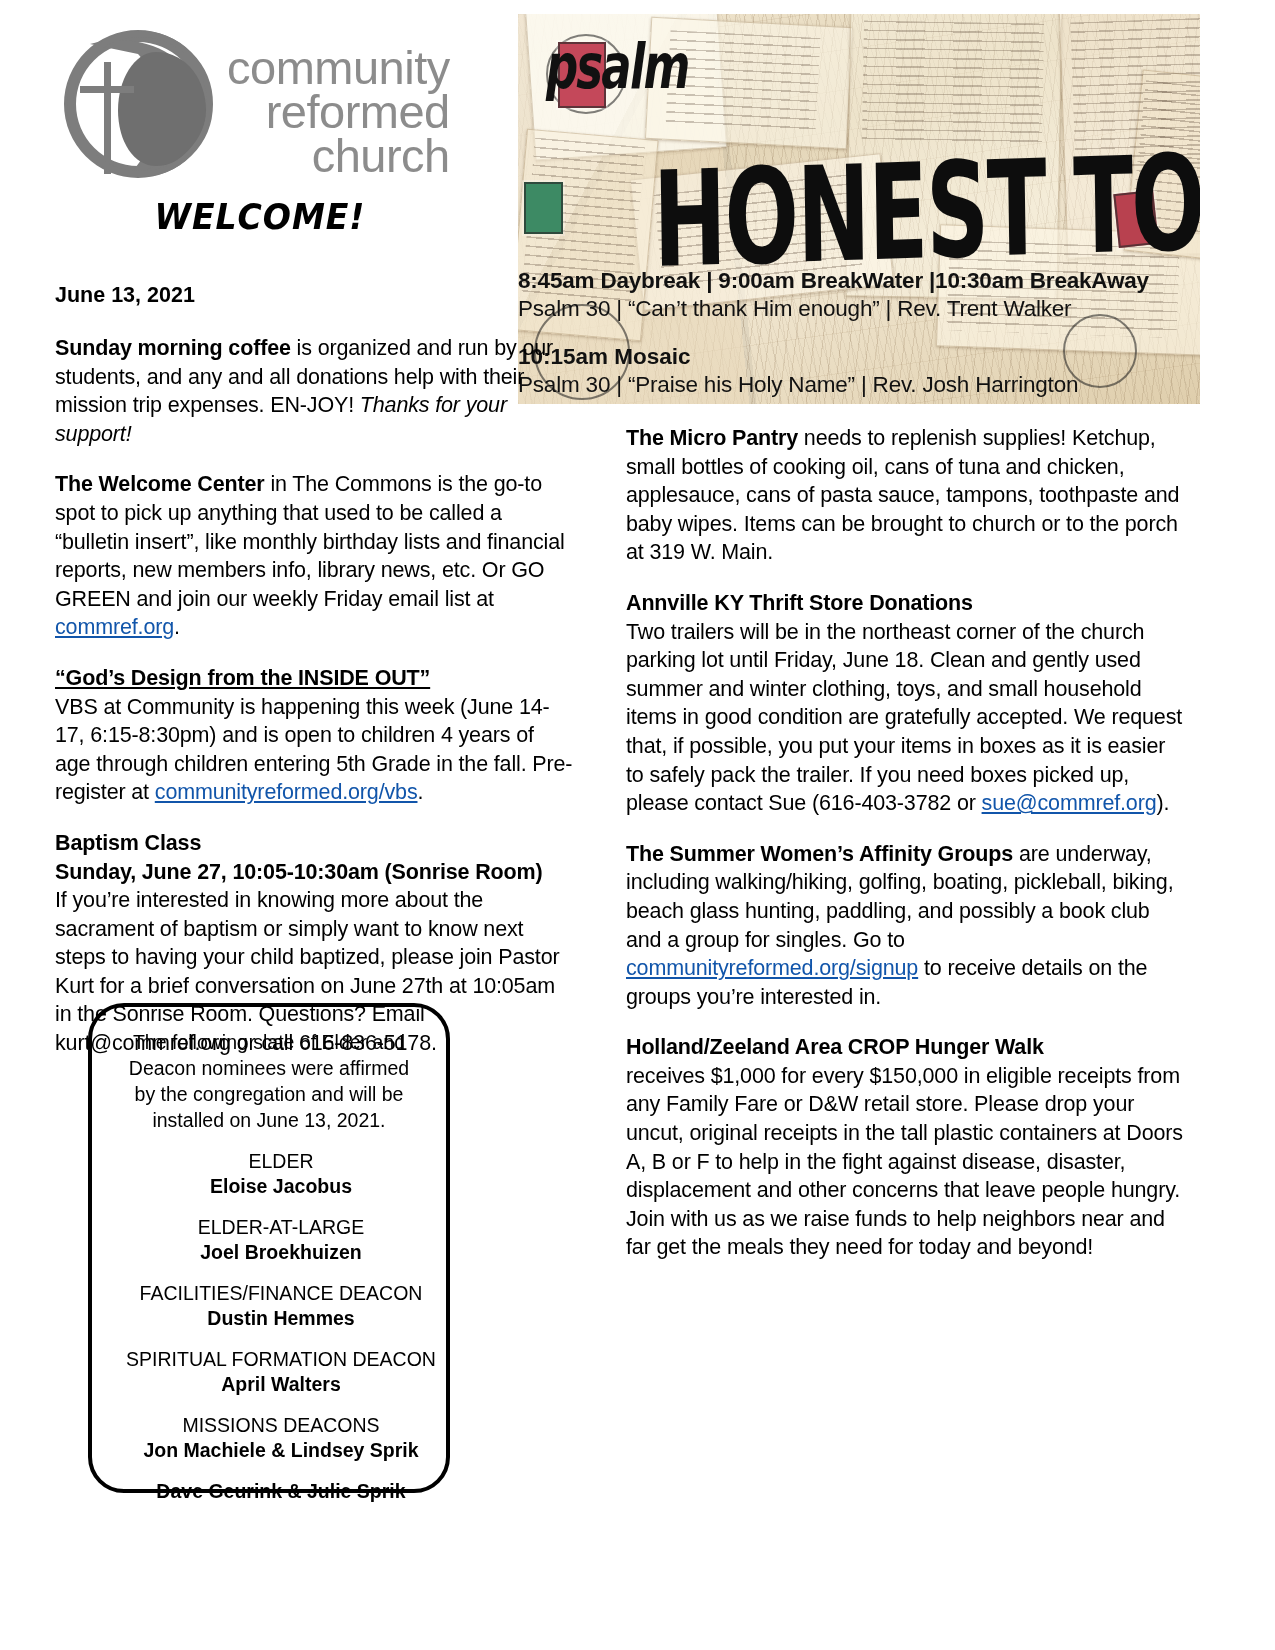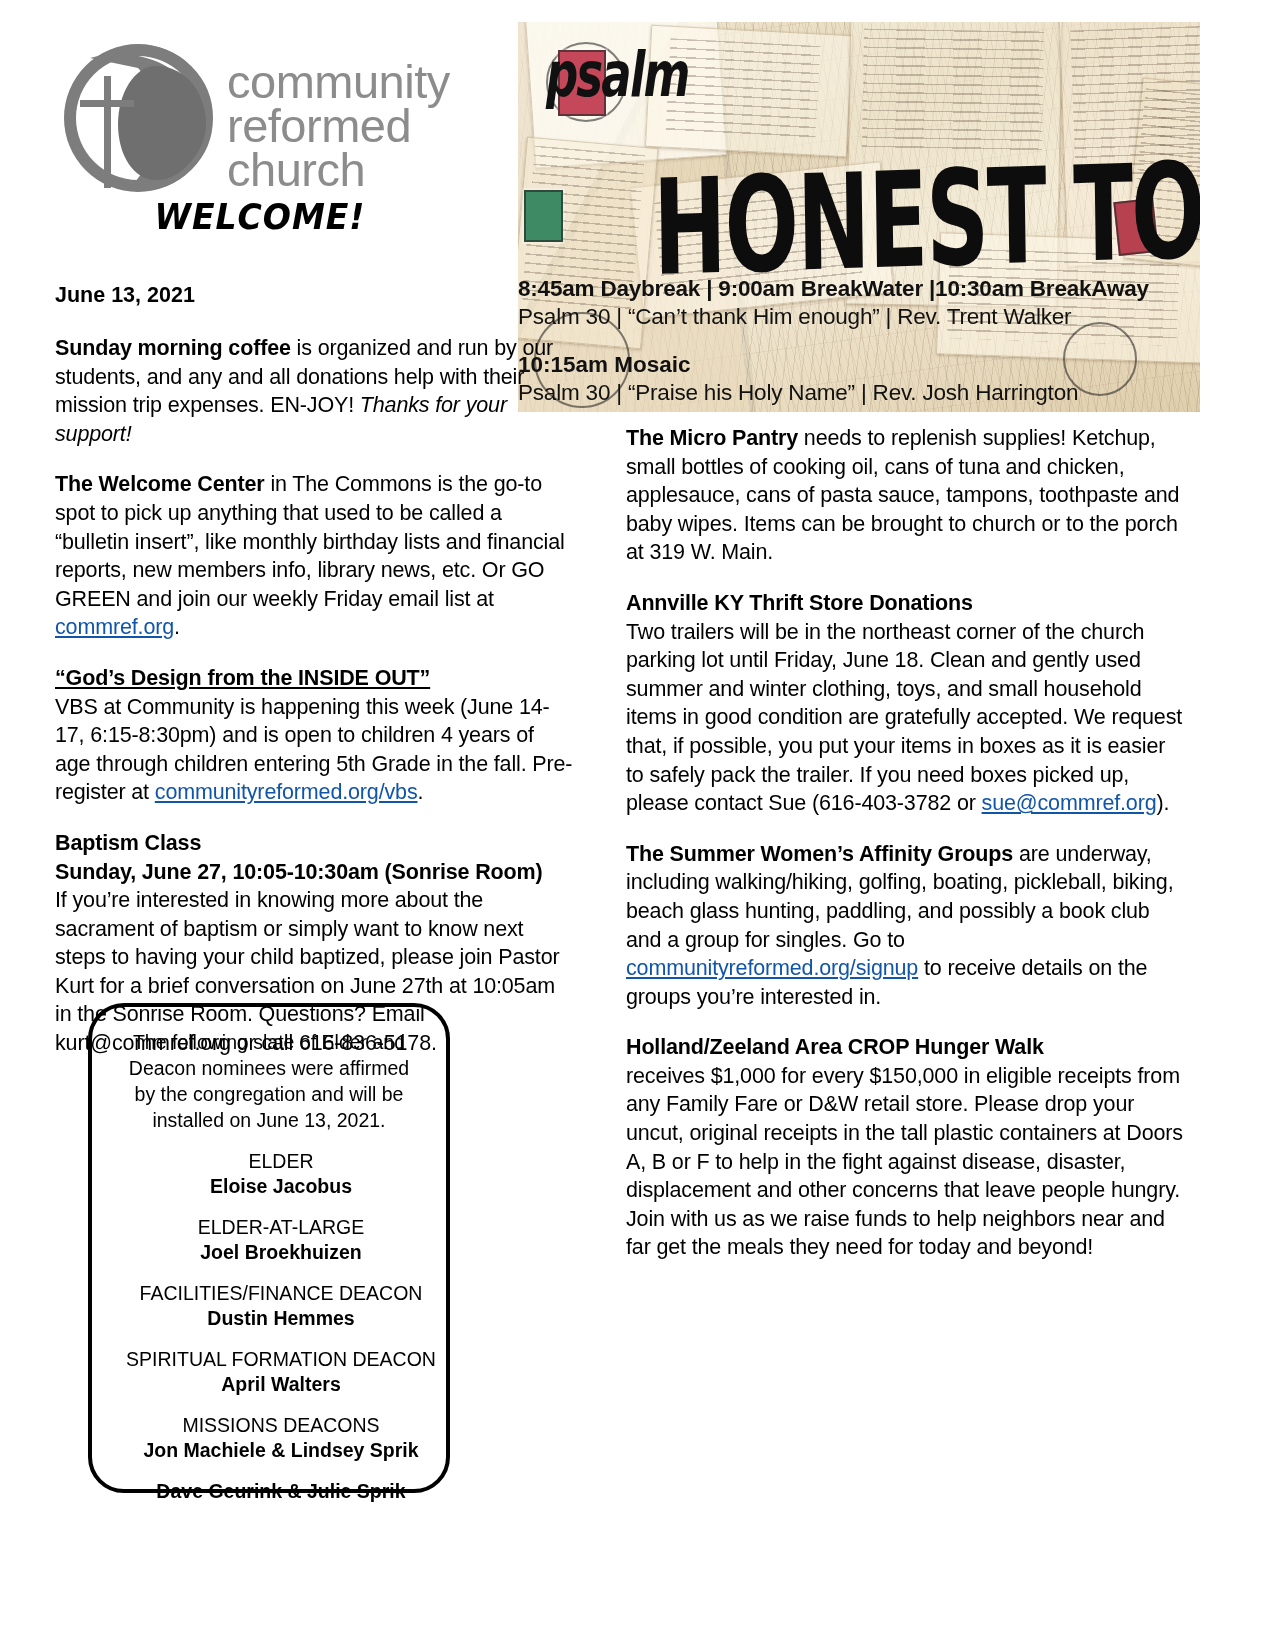--- a/index.html
+++ b/index.html
@@ -13,23 +13,24 @@
     position: relative;
     font-family: "Liberation Sans", sans-serif;
     color: #000000;
     overflow: hidden;
   }
 
   
   .logo-block {
     position: absolute;
     left: 55px;
-    top: 34px;
+    top: 20px;
     width: 440px;
     height: 170px;
+    text-align: right;
   }
   .logo-mark {
     position: absolute;
     left: 5px;
     top: 4px;
     width: 160px;
     height: 160px;
   }
   .logo-words {
     position: absolute;
@@ -54,21 +55,21 @@
     font-style: italic;
     font-size: 36px;
     letter-spacing: 1px;
     transform: scaleX(0.92);
   }
 
   
   .banner {
     position: absolute;
     left: 518px;
-    top: 22px;
+    top: 14px;
     width: 682px;
     height: 390px;
     overflow: hidden;
     background: #ec4899;
   }
   .banner-bg {
     position: absolute;
     inset: 0;
     background:
       linear-gradient(118deg, rgba(255,255,255,.25) 0 18%, rgba(0,0,0,.05) 18% 19%, rgba(255,255,255,0) 19%),

